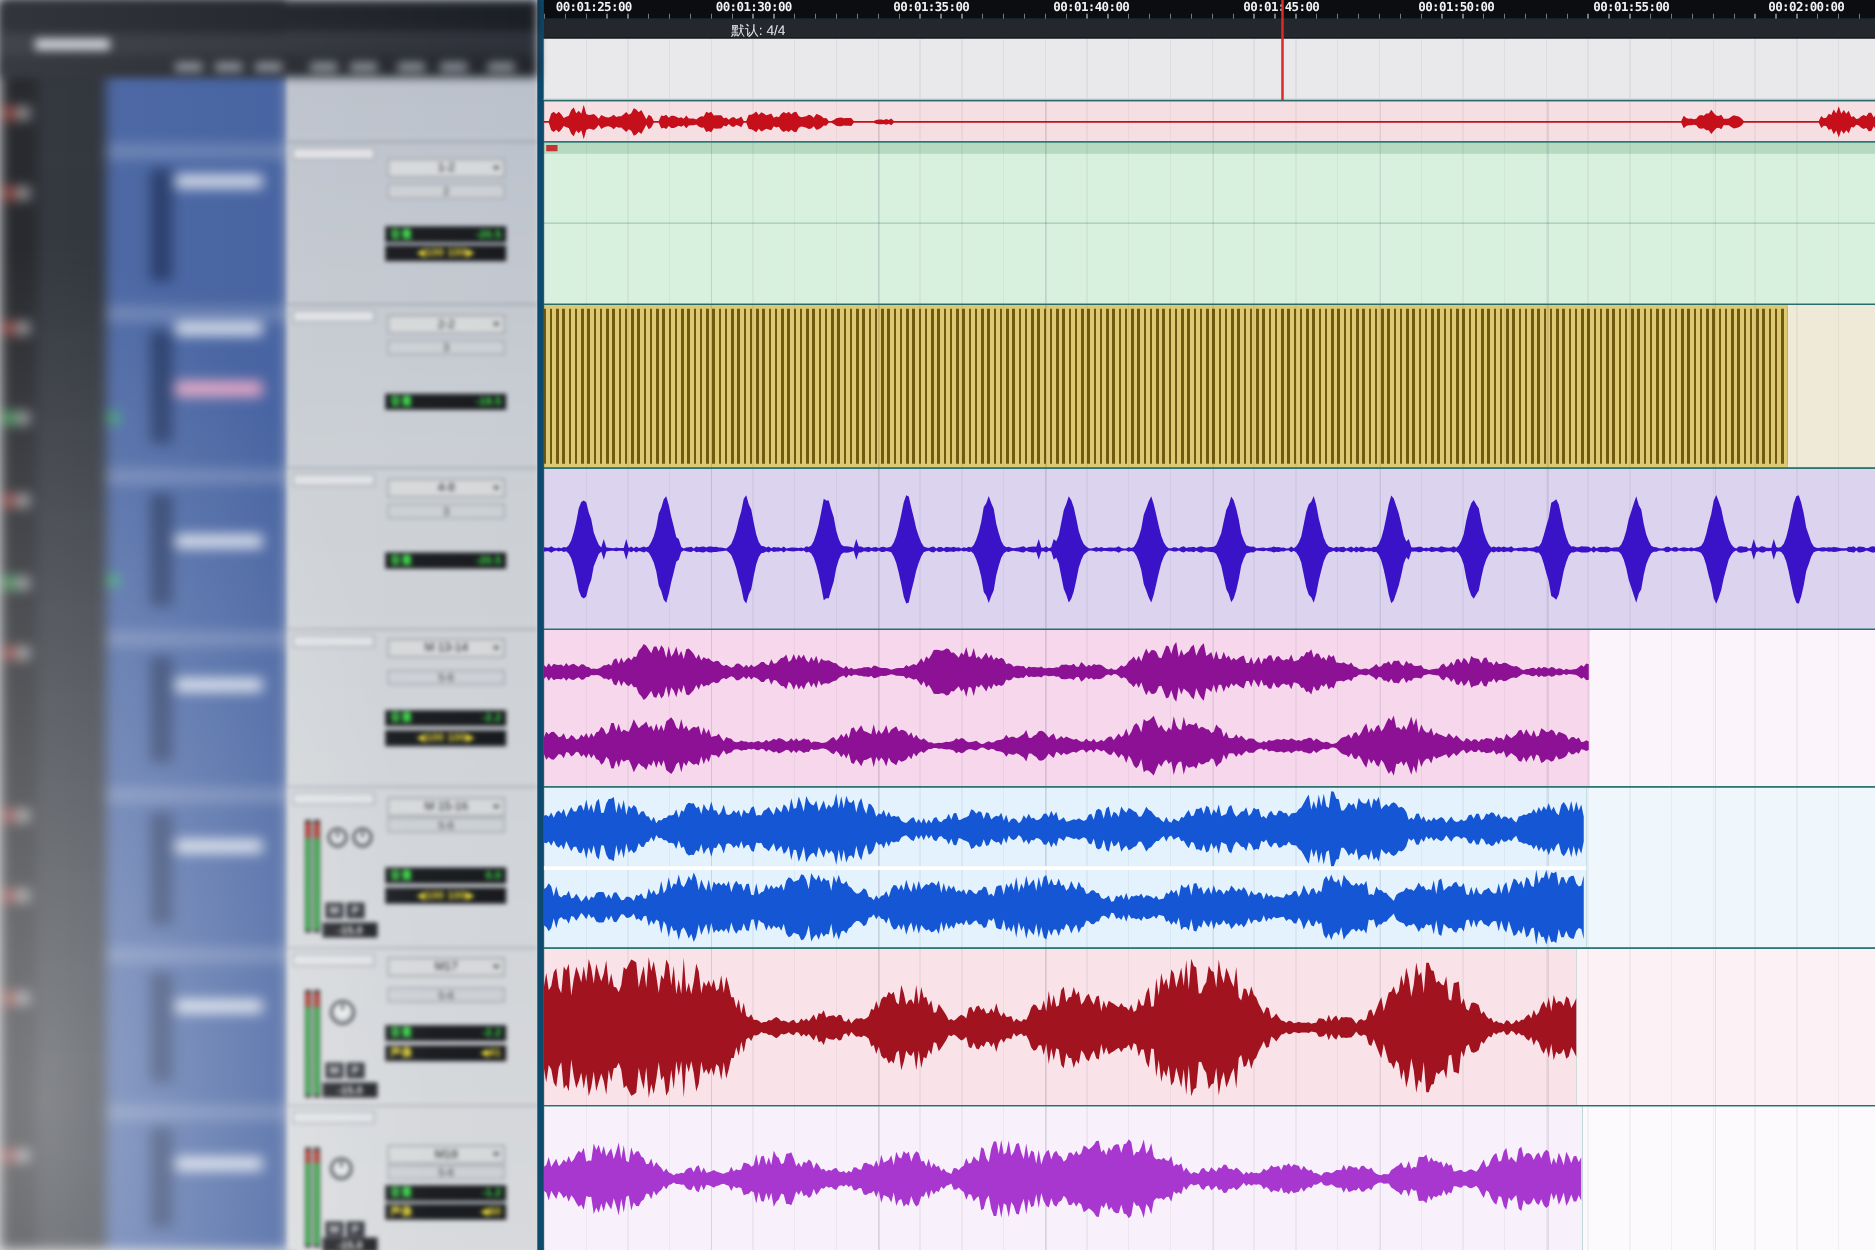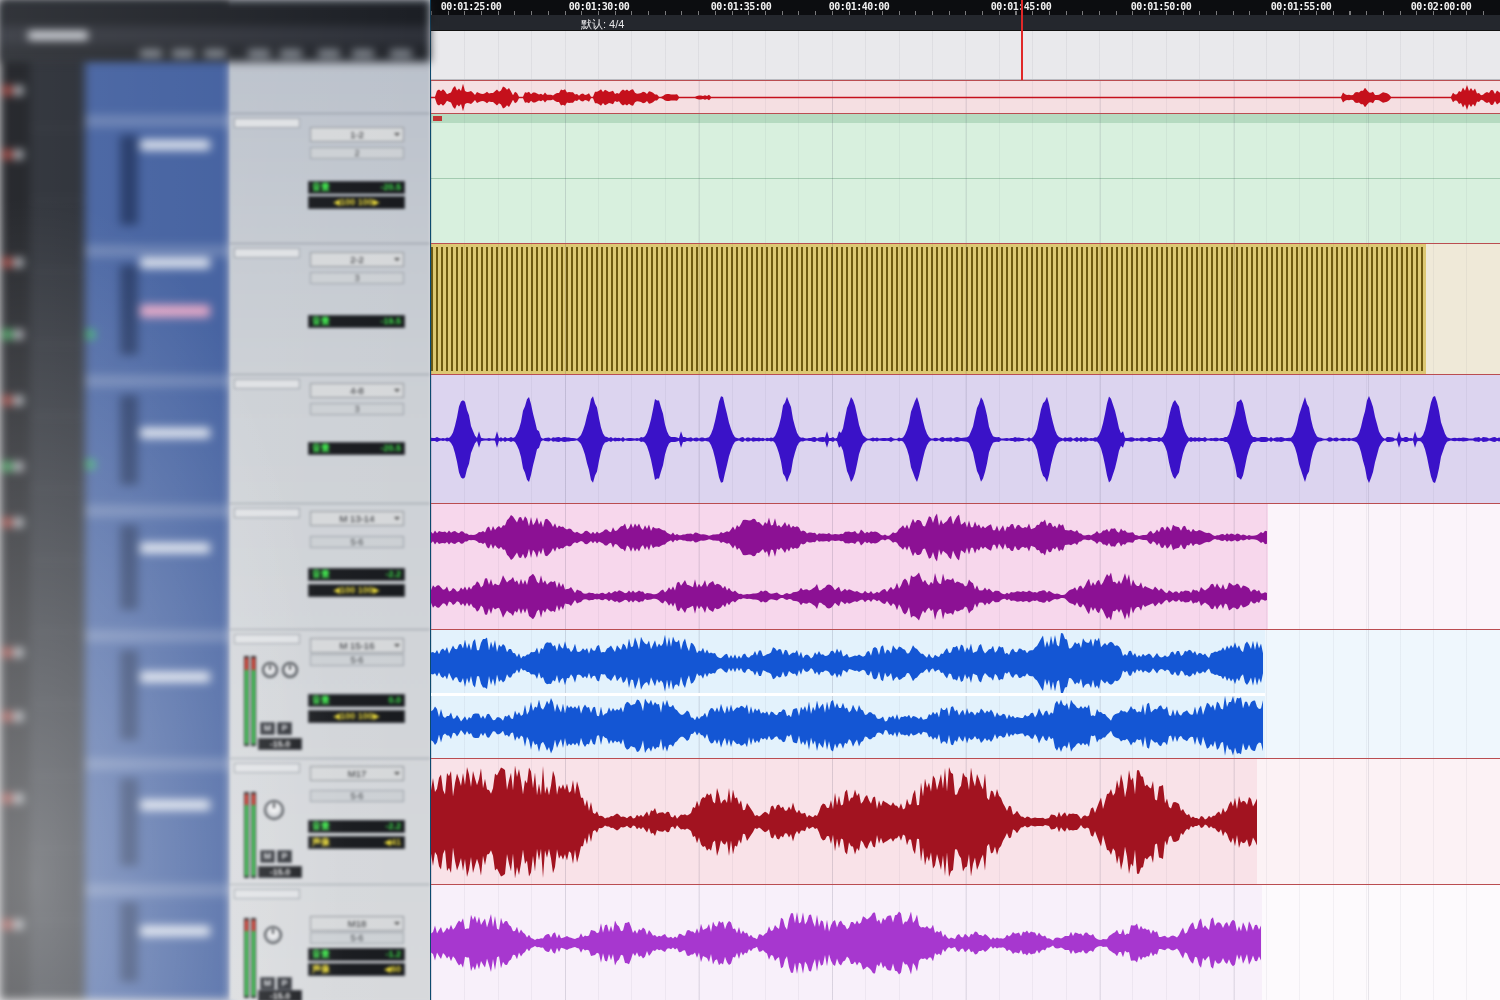--- a/index.html
+++ b/index.html
@@ -50,22 +50,22 @@
   .knob{position:absolute;border-radius:50%;border:2px solid #3a3e44;
     background:radial-gradient(circle at 50% 38%,#ecedef 0 32%,#b6bac0 78%);}
   .knob::after{content:"";position:absolute;left:50%;top:1px;width:2px;height:5px;margin-left:-1px;background:#33363c;}
   .mp{position:absolute;left:30px;display:flex;gap:2px;}
   .mp b{display:block;width:15px;height:13px;background:#2a2d33;border:1px solid #5a5e66;color:#dddfe4;
     font-size:9px;font-weight:bold;text-align:center;line-height:11px;}
   .faderv{position:absolute;left:28px;width:44px;height:12px;background:#17191d;border:1px solid #3a3d44;
     color:#e8e8ea;font-size:9px;font-weight:bold;text-align:center;line-height:10px;}
 
   
-  .edit{position:absolute;left:430px;top:0;width:1070px;height:1000px;background:#ef4444;z-index:1;
-    border-left:1px solid #0c4a6e;}
+  .edit{position:absolute;left:430px;top:0;width:1070px;height:1000px;background:#0f766e;z-index:1;
+    border-left:5px solid #0c4a6e;}
   .ruler{position:absolute;left:0;top:0;width:1070px;height:15px;background:#0c0d10;}
   .ruler::after{content:"";position:absolute;left:0;right:0;bottom:0;height:4px;
     background:repeating-linear-gradient(90deg,rgba(255,255,255,.45) 0 1px,transparent 1px 16.7px);}
   .ts{position:absolute;top:1px;transform:translateX(-50%);color:#f2f2f2;
     font-family:"DejaVu Sans Mono",monospace;font-size:10px;font-weight:bold;letter-spacing:-0.5px;white-space:nowrap;}
   .temporow{position:absolute;left:0;top:15px;width:1070px;height:16px;background:#24272d;border-bottom:1px solid #111;}
   .tempo{position:absolute;left:150px;top:2px;color:#e8e8ea;font-size:11px;white-space:nowrap;}
   .gaprow{position:absolute;left:0;top:31px;width:1070px;height:49px;background:#e9e9ec;border-bottom:1px solid #b9bac0;
     background-image:repeating-linear-gradient(90deg,rgba(40,40,60,.06) 0 1px,transparent 1px 33.4px);}
   .playhead{position:absolute;left:590px;top:0;width:2px;height:80px;background:#e02828;z-index:6;}
@@ -303,21 +303,21 @@
         <b>P</b>
       </div>
     <div class="faderv" style="top:990px">-15.0</div>
   </div>
 
   <div class="edit">
     <div class="ruler">
       <span class="ts" style="left:40px">00:01:25:00</span>
       <span class="ts" style="left:168px">00:01:30:00</span>
       <span class="ts" style="left:310px">00:01:35:00</span>
-      <span class="ts" style="left:428px">00:01:40:00</span>
+      <span class="ts" style="left:438px">00:01:40:00</span>
       <span class="ts" style="left:590px">00:01:45:00</span>
       <span class="ts" style="left:730px">00:01:50:00</span>
       <span class="ts" style="left:870px">00:01:55:00</span>
       <span class="ts" style="left:1010px">00:02:00:00</span>
     </div>
     <div class="temporow">
       <span class="tempo">默认: 4/4</span>
     </div>
     <div class="gaprow"></div>
     <div class="playhead" style="background: rgb(224, 40, 40);"></div>

